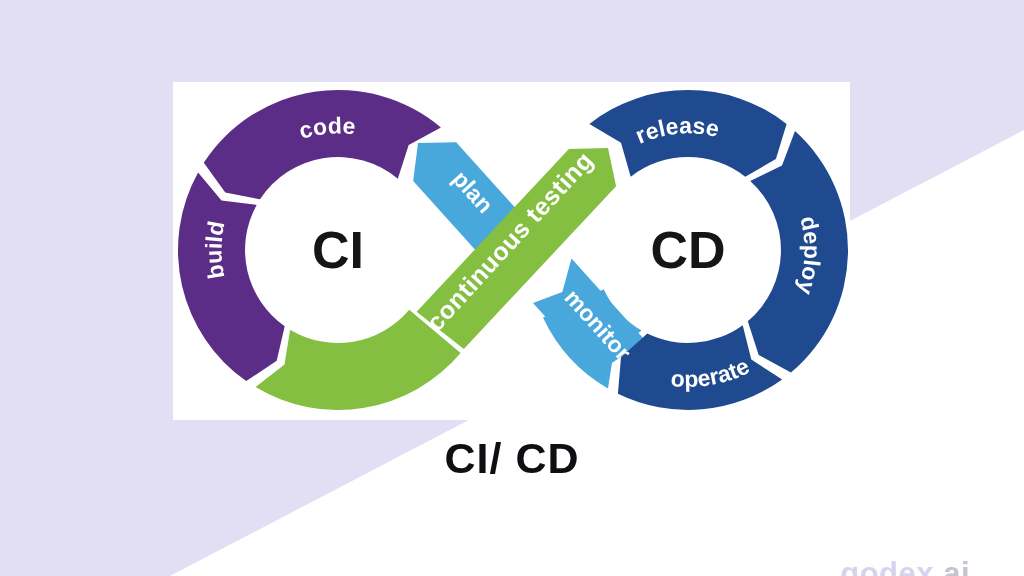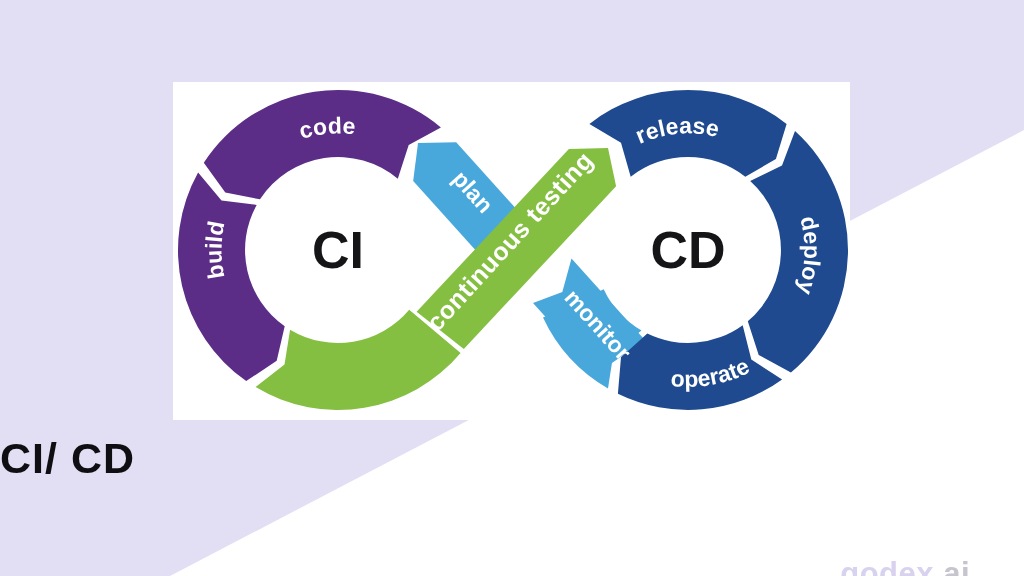--- a/index.html
+++ b/index.html
@@ -5,21 +5,21 @@
   html,body{margin:0;padding:0;background:#e2def4;}
   .page{position:relative;width:1024px;height:576px;overflow:hidden;
         font-family:"Liberation Sans",sans-serif;}
   .page svg{position:absolute;left:0;top:0;}
   .seg-label{fill:#ffffff;font-weight:700;font-size:23px;
              font-family:"Liberation Sans",sans-serif;}
   .seg-label-lg{fill:#ffffff;font-weight:700;font-size:25px;letter-spacing:.5px;
              font-family:"Liberation Sans",sans-serif;}
   .loop-label{fill:#151518;font-weight:700;font-size:52px;
              font-family:"Liberation Sans",sans-serif;}
-  .caption{position:absolute;left:0;right:0;top:434px;
+  .caption{position:absolute;left:0;right:0;top:434px;text-align:center;
            font-size:43px;font-weight:700;color:#0e0e13;letter-spacing:1px;}
   .logo{position:absolute;top:509px;right:54px;font-size:31px;font-weight:700;
         letter-spacing:.5px;margin-top:47px;}
   .logo .brand{color:#d8d2ef;}
   .logo .suffix{color:#c5c4cf;}
 </style>
 </head>
 <body>
 
 <div class="page">

